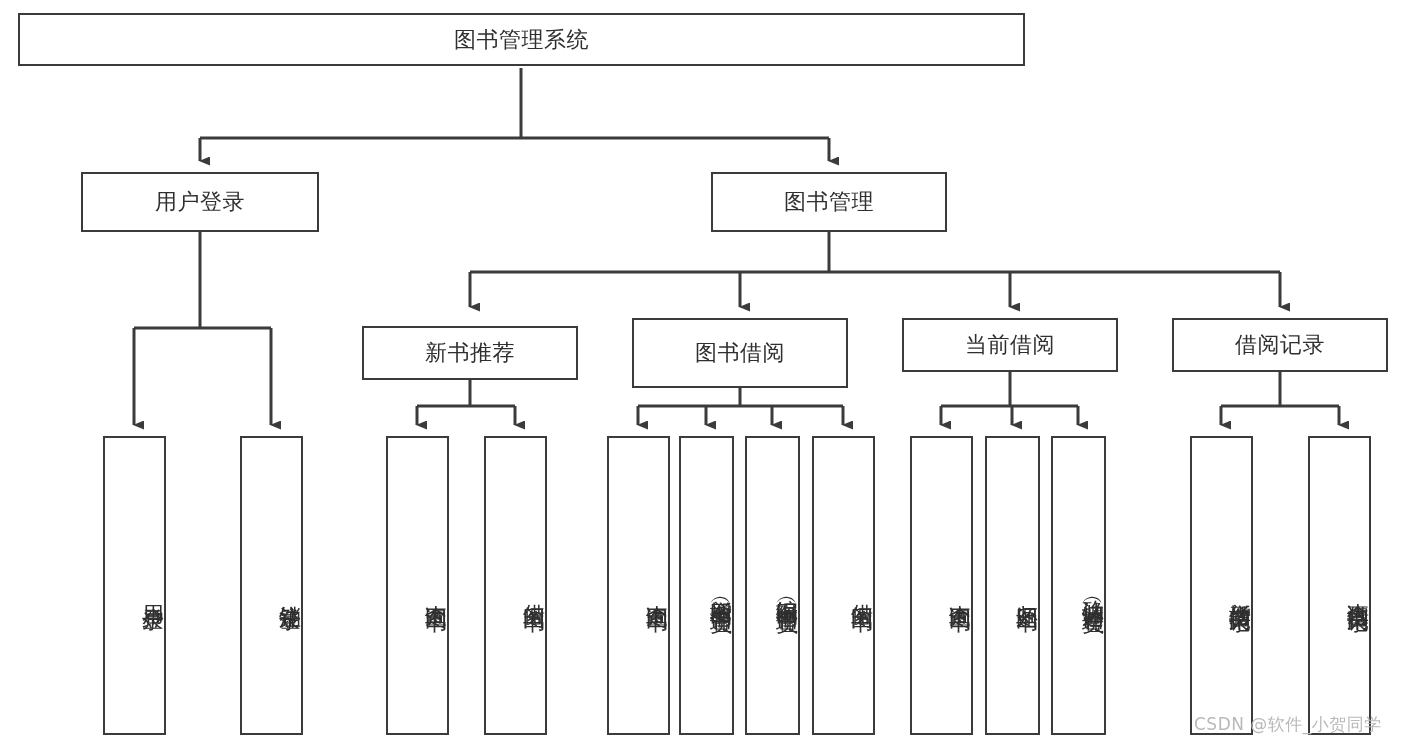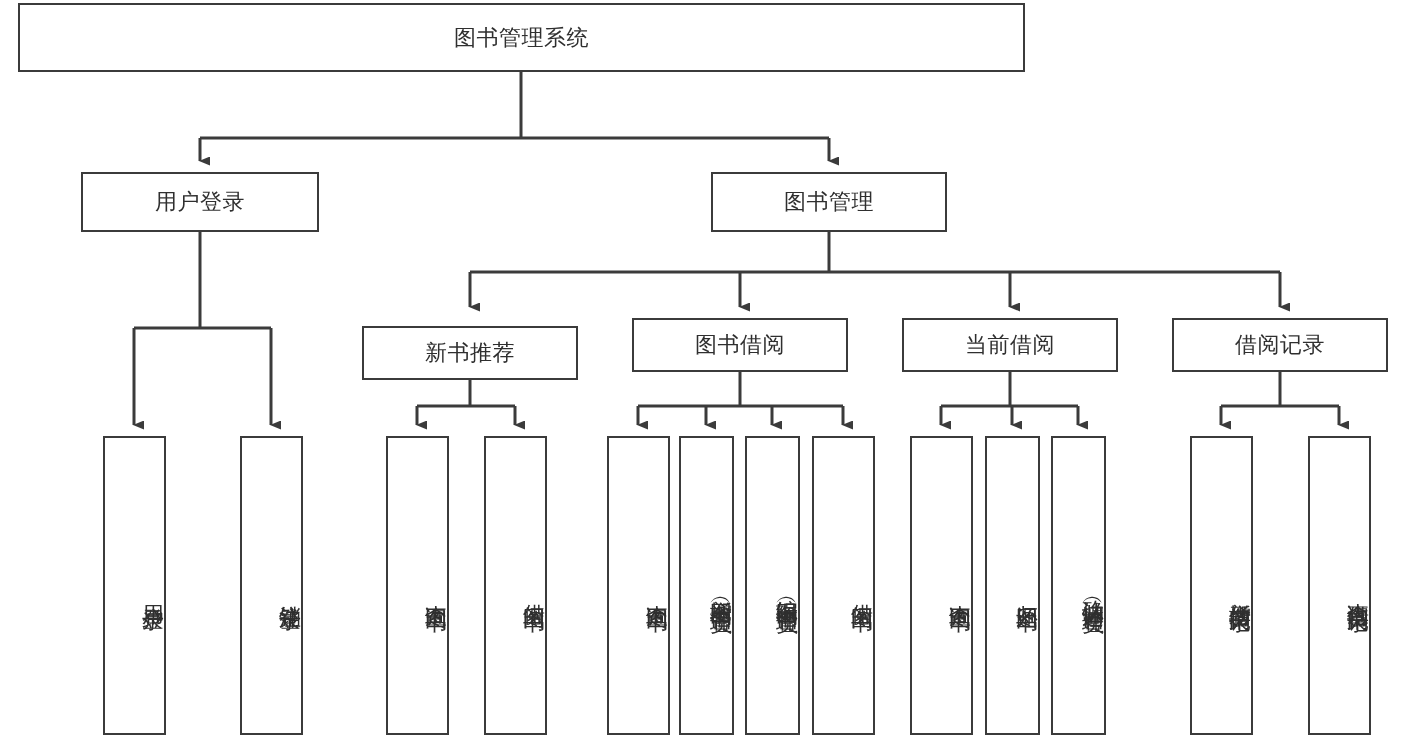--- a/index.html
+++ b/index.html
@@ -106,33 +106,33 @@
         <path d="M1012,406 L1012,425" stroke="#3b3b3b" stroke-width="3" fill="none" marker-end="url(#arrowhead)"></path>
         <path d="M1078,406 L1078,425" stroke="#3b3b3b" stroke-width="3" fill="none" marker-end="url(#arrowhead)"></path>
         <path d="M1280,372 L1280,406" stroke="#3b3b3b" stroke-width="3" fill="none"></path>
         <path d="M1221,406 L1339,406" stroke="#3b3b3b" stroke-width="3" fill="none"></path>
         <path d="M1221,406 L1221,425" stroke="#3b3b3b" stroke-width="3" fill="none" marker-end="url(#arrowhead)"></path>
         <path d="M1339,406 L1339,425" stroke="#3b3b3b" stroke-width="3" fill="none" marker-end="url(#arrowhead)"></path>
       </g>
   </svg>
 
   <div id="nodes-layer">
-      <div class="node node-h" style="left: 18px; top: 3px; width: 1007px; height: 69px;">
+      <div class="node node-h" style="left: 18px; top: 13px; width: 1007px; height: 53px;">
         <span>图书管理系统</span>
       </div>
       <div class="node node-h" style="left: 81px; top: 172px; width: 238px; height: 60px;">
         <span>用户登录</span>
       </div>
       <div class="node node-h" style="left: 711px; top: 172px; width: 236px; height: 60px; align-items: center;">
         <span>图书管理</span>
       </div>
       <div class="node node-h" style="left: 362px; top: 318px; width: 216px; height: 54px; margin-top: 8px;">
         <span>新书推荐</span>
       </div>
-      <div class="node node-h" style="left: 632px; top: 318px; width: 216px; height: 54px;">
+      <div class="node node-h" style="left: 632px; top: 318px; width: 216px; height: 70px;">
         <span>图书借阅</span>
       </div>
       <div class="node node-h" style="left: 902px; top: 318px; width: 216px; height: 54px; text-align: center;">
         <span>当前借阅</span>
       </div>
       <div class="node node-h" style="left: 1172px; top: 318px; width: 216px; height: 54px; align-items: center;">
         <span>借阅记录</span>
       </div>
       <div class="node node-v" style="left: 103px; top: 436px; width: 63px; height: 299px;">
         <span>用户登录</span>
@@ -168,13 +168,14 @@
         <span>确认归还（管理员）</span>
       </div>
       <div class="node node-v" style="left: 1190px; top: 436px; width: 63px; height: 299px;">
         <span>新增借阅记录</span>
       </div>
       <div class="node node-v" style="left: 1308px; top: 436px; width: 63px; height: 299px;">
         <span>查询借阅记录</span>
       </div>
     </div>
 
+  <div id="watermark">CSDN @软件_小贺同学</div>
 </div>
 
 </body></html>

